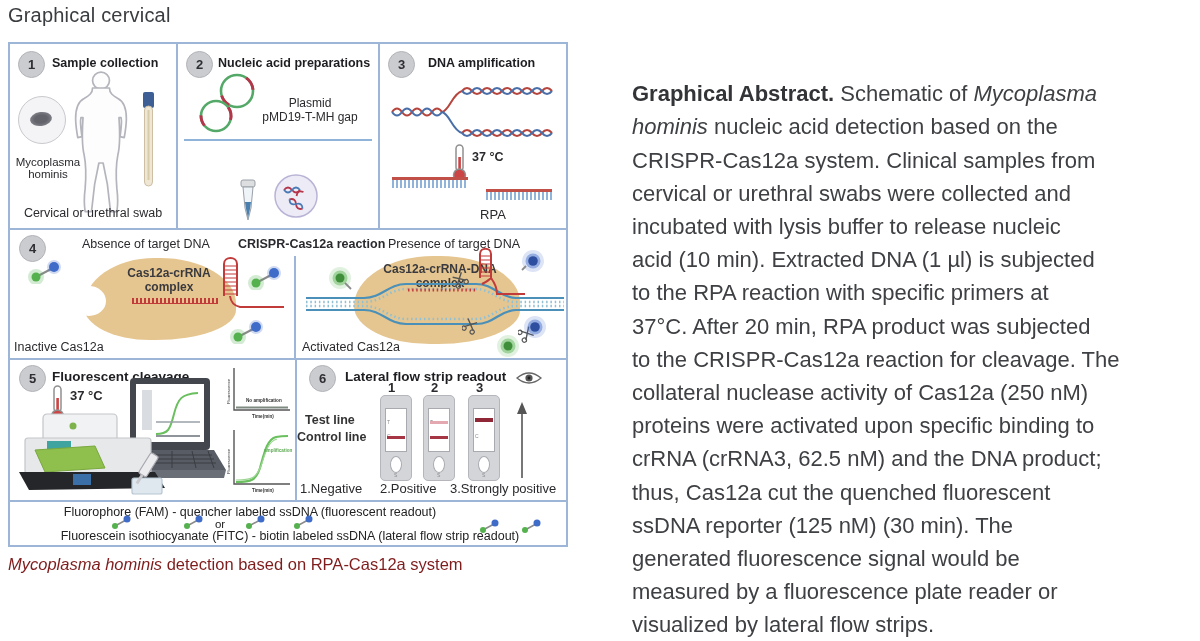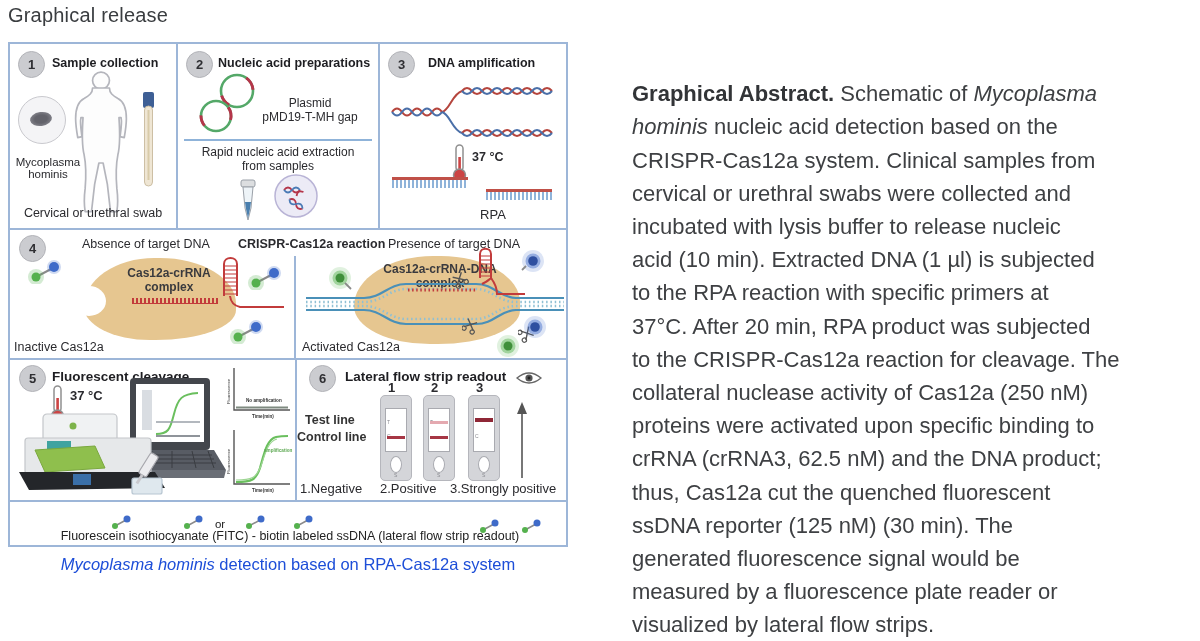--- a/index.html
+++ b/index.html
@@ -30,28 +30,28 @@
   .strip{position:absolute;width:30px;height:84px;background:#d4d5d9;border:1px solid #b5b6bc;border-radius:5px;}
   .swin{position:absolute;left:4px;top:12px;width:20px;height:42px;background:#fff;border:1px solid #a9aab0;}
   .sline{position:absolute;left:1px;right:1px;}
   .soval{position:absolute;left:9px;top:60px;width:10px;height:15px;border-radius:50%;background:#fff;border:1px solid #a9aab0;}
   .tinyletter{position:absolute;font-size:5px;color:#8a8a90;}
   .legend-text{position:absolute;font-size:12.5px;color:#222;}
   
   .abstract{left:632px;top:44px;width:560px;font-size:22px;line-height:33.2px;color:#3e4043;white-space:pre-line;margin:0;}
   .abstract b{font-weight:bold;color:#323437;}
   .abstract i{font-style:italic;}
-  .figcap{top:513px;left:0;width:560px;text-align:center;font-size:16.5px;color:#1d4ed8;}
+  .figcap{top:513px;left:0;width:560px;font-size:16.5px;color:#7f1d1d;}
 </style>
 </head>
 <body>
 
 <div id="root">
 
-  <div class="abs page-heading">Graphical release</div>
+  <div class="abs page-heading">Graphical cervical</div>
 
   <div id="fig" class="abs">
 
     <div class="panel" style="left:0;top:0;width:170px;height:188px;">
       <div class="numc" style="left:8px;top:7px;">1</div>
       <div class="ptitle" style="left:42px;top:12px;">Sample collection</div>
       <svg class="abs" style="left:48px;top:26px;" width="86" height="148" viewBox="0 0 70 140">
         <circle cx="35" cy="10" r="8" fill="#fdfdfd" stroke="#b4b5bc" stroke-width="1.6"></circle>
         <path d="M27,17 C27,22 24,24 19,27 C13,30 11,36 11,46 C11,52 12,58 13,64 L17,63 C16,56 15,50 16,45 L18,45 C17,60 17,72 19,80 C21,90 21,100 20,112 C19,120 19,128 20,134 L26,134 C27,126 28,116 29,108 L33,88 L37,88 L41,108 C42,116 43,126 44,134 L50,134 C51,128 51,120 50,112 C49,100 49,90 51,80 C53,72 53,60 52,45 L54,45 C55,50 54,56 53,63 L57,64 C58,58 59,52 59,46 C59,36 57,30 51,27 C46,24 43,22 43,17 Z" fill="#fdfdfd" stroke="#b4b5bc" stroke-width="1.6" stroke-linejoin="round"></path>
       </svg>
@@ -77,22 +77,20 @@
         <circle cx="21" cy="21" r="16" fill="none" stroke="#b5354a" stroke-width="3" stroke-dasharray="12 89" transform="rotate(120 21 21)"></circle>
       </svg>
       <svg class="abs" style="left:18px;top:52px;" width="40" height="40">
         <circle cx="20" cy="20" r="15" fill="none" stroke="#54a868" stroke-width="2.6"></circle>
         <circle cx="20" cy="20" r="15" fill="none" stroke="#b5354a" stroke-width="3" stroke-dasharray="13 82" transform="rotate(-35 20 20)"></circle>
         <circle cx="20" cy="20" r="15" fill="none" stroke="#b5354a" stroke-width="3" stroke-dasharray="11 84" transform="rotate(140 20 20)"></circle>
       </svg>
       <div class="lab pre" style="left:72px;top:52px;width:120px;text-align:center;font-size:12px;">Plasmid
 pMD19-T-MH gap</div>
       <div class="divider-h" style="left:6px;top:95px;width:188px;"></div>
-      <div class="lab pre" style="left:0;top:101px;width:200px;text-align:center;font-size:12px;">Rapid nucleic acid extraction
-from samples</div>
       <svg class="abs" style="left:58px;top:134px;" width="24" height="48">
         <rect x="5" y="2" width="14" height="7" rx="2" fill="#dcdee0" stroke="#9aa0a8" stroke-width="1"></rect>
         <polygon points="7,9 17,9 15,30 12,42 9,30" fill="#eef4f8" stroke="#9aa0a8" stroke-width="1"></polygon>
         <polygon points="9,24 15,24 14,31 12,40 10,31" fill="#4a7fae"></polygon>
       </svg>
       <svg class="abs" style="left:94px;top:128px;" width="48" height="48">
         <circle cx="24" cy="24" r="21" fill="#ecebf6" stroke="#b9b4d6" stroke-width="1.5"></circle>
         <path d="M12,18 q4,-5 8,0 q4,5 8,0" fill="none" stroke="#b5354a" stroke-width="1.8"></path>
         <path d="M12,18 q4,5 8,0 q4,-5 8,0" fill="none" stroke="#4a7ab5" stroke-width="1.8"></path>
         <path d="M16,32 q4,-5 8,0 q4,5 8,0" fill="none" stroke="#b5354a" stroke-width="1.8" transform="rotate(35 24 32)"></path>
@@ -348,20 +346,21 @@
         <line x1="7" y1="12" x2="7" y2="78" stroke="#555" stroke-width="1.6"></line>
         <polygon points="7,2 2,14 12,14" fill="#555"></polygon>
       </svg>
 
       <div class="lab" style="left:3px;top:121px;font-size:13px;">1.Negative</div>
       <div class="lab" style="left:83px;top:121px;font-size:13px;">2.Positive</div>
       <div class="lab" style="left:153px;top:121px;font-size:13px;">3.Strongly positive</div>
     </div>
 
     <div class="panel" style="left:0;top:458px;width:560px;height:47px;">
+      <div class="legend-text" style="left:30px;top:3px;width:420px;text-align:center;">Fluorophore (FAM) - quencher labeled ssDNA (fluorescent readout)</div>
       <div class="legend-text" style="left:30px;top:16px;width:360px;text-align:center;font-size:11.5px;">or</div>
       <div class="legend-text" style="left:0px;top:27px;width:560px;text-align:center;">Fluorescein isothiocyanate (FITC) - biotin labeled ssDNA (lateral flow strip readout)</div>
       <svg class="abs" style="left:100px;top:13px;" width="22" height="15">
         <line x1="5" y1="11" x2="16" y2="5" stroke="#8a8a8a" stroke-width="1.5"></line>
         <circle cx="5" cy="11" r="3" fill="#55b14e"></circle>
           <circle cx="17" cy="4" r="3.5" fill="#3f6bc9"></circle>
       </svg>
       <svg class="abs" style="left:172px;top:13px;" width="22" height="15">
         <line x1="5" y1="11" x2="16" y2="5" stroke="#8a8a8a" stroke-width="1.5"></line>
         <circle cx="5" cy="11" r="3" fill="#55b14e"></circle>

